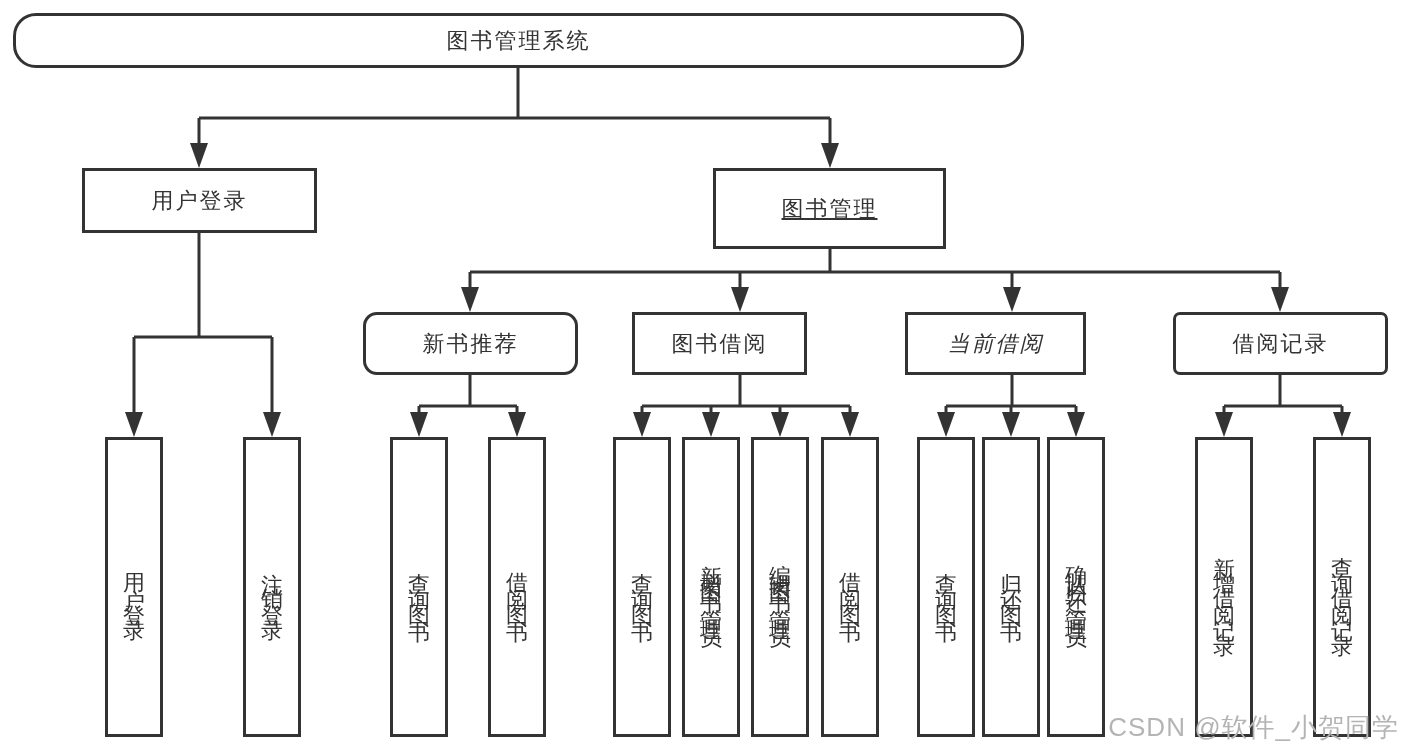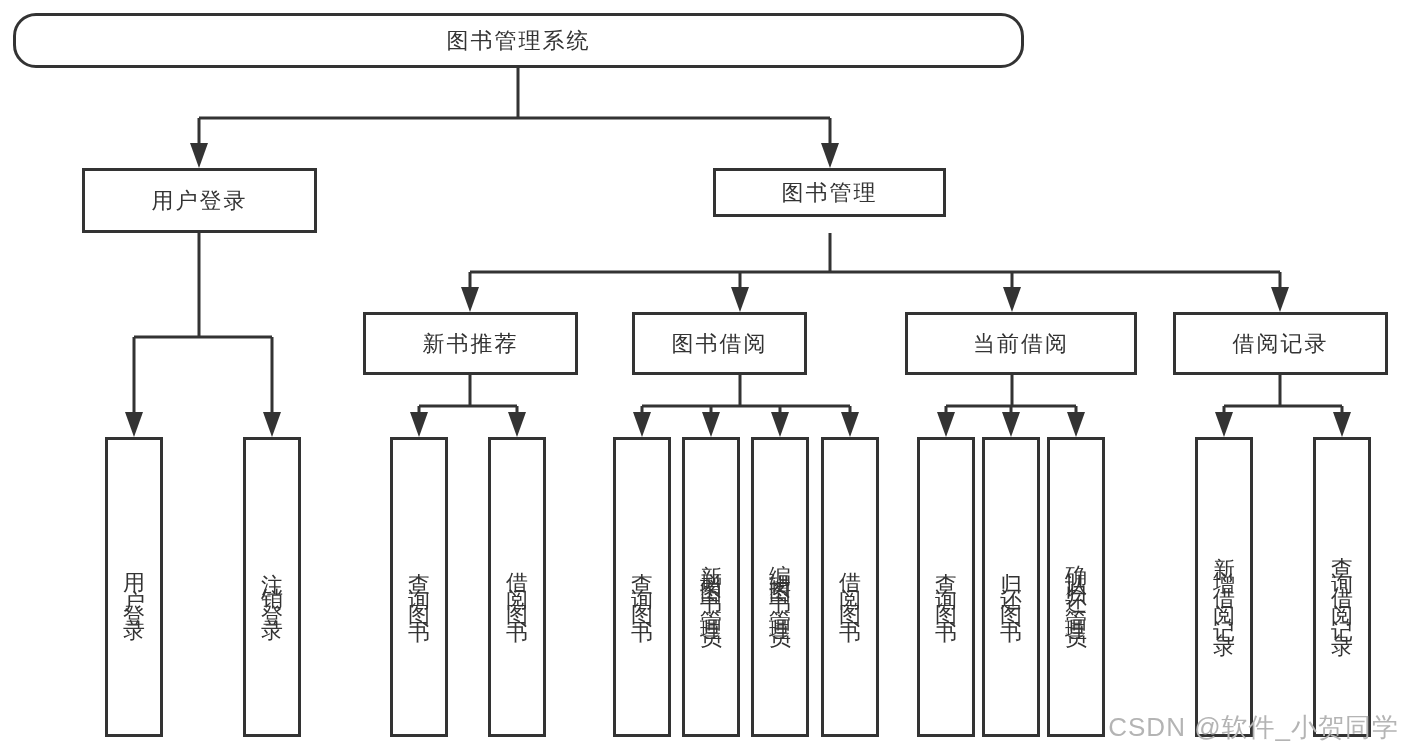--- a/index.html
+++ b/index.html
@@ -33,26 +33,26 @@
     color: #333333;
   }
   .node .lbl {
     font-size: 22px;
     letter-spacing: 2px;
     color: #333333;
     white-space: nowrap;
   }
   .root   { left: 13px;  top: 13px;  width: 1011px; height: 55px; border-radius: 23px; }
   .l1a    { left: 82px;  top: 168px; width: 235px;  height: 65px; }
-  .l1b    { left: 713px; top: 168px; width: 233px;  height: 49px; }
+  .l1b    { left: 713px; top: 168px; width: 233px;  height: 81px; text-decoration: underline; }
   .l2     { top: 312px;  height: 63px; }
-  .l2a    { left: 363px;  width: 215px; }
+  .l2a    { left: 363px;  width: 215px; border-radius: 14px; }
   .l2b    { left: 632px;  width: 175px; }
-  .l2c    { left: 905px;  width: 232px; }
-  .l2d    { left: 1173px; width: 215px; }
+  .l2c    { left: 905px;  width: 181px; font-style: italic; }
+  .l2d    { left: 1173px; width: 215px; border-radius: 7px; }
   .leaf   { top: 437px; width: 58px; height: 300px; }
   .leaf .vtxt {
     writing-mode: vertical-rl;
     text-orientation: mixed;
     font-size: 22px;
     letter-spacing: 16px;
     color: #333333;
     line-height: 1;
   }
   .leaf .vtxt.tight { letter-spacing: 9px; }

